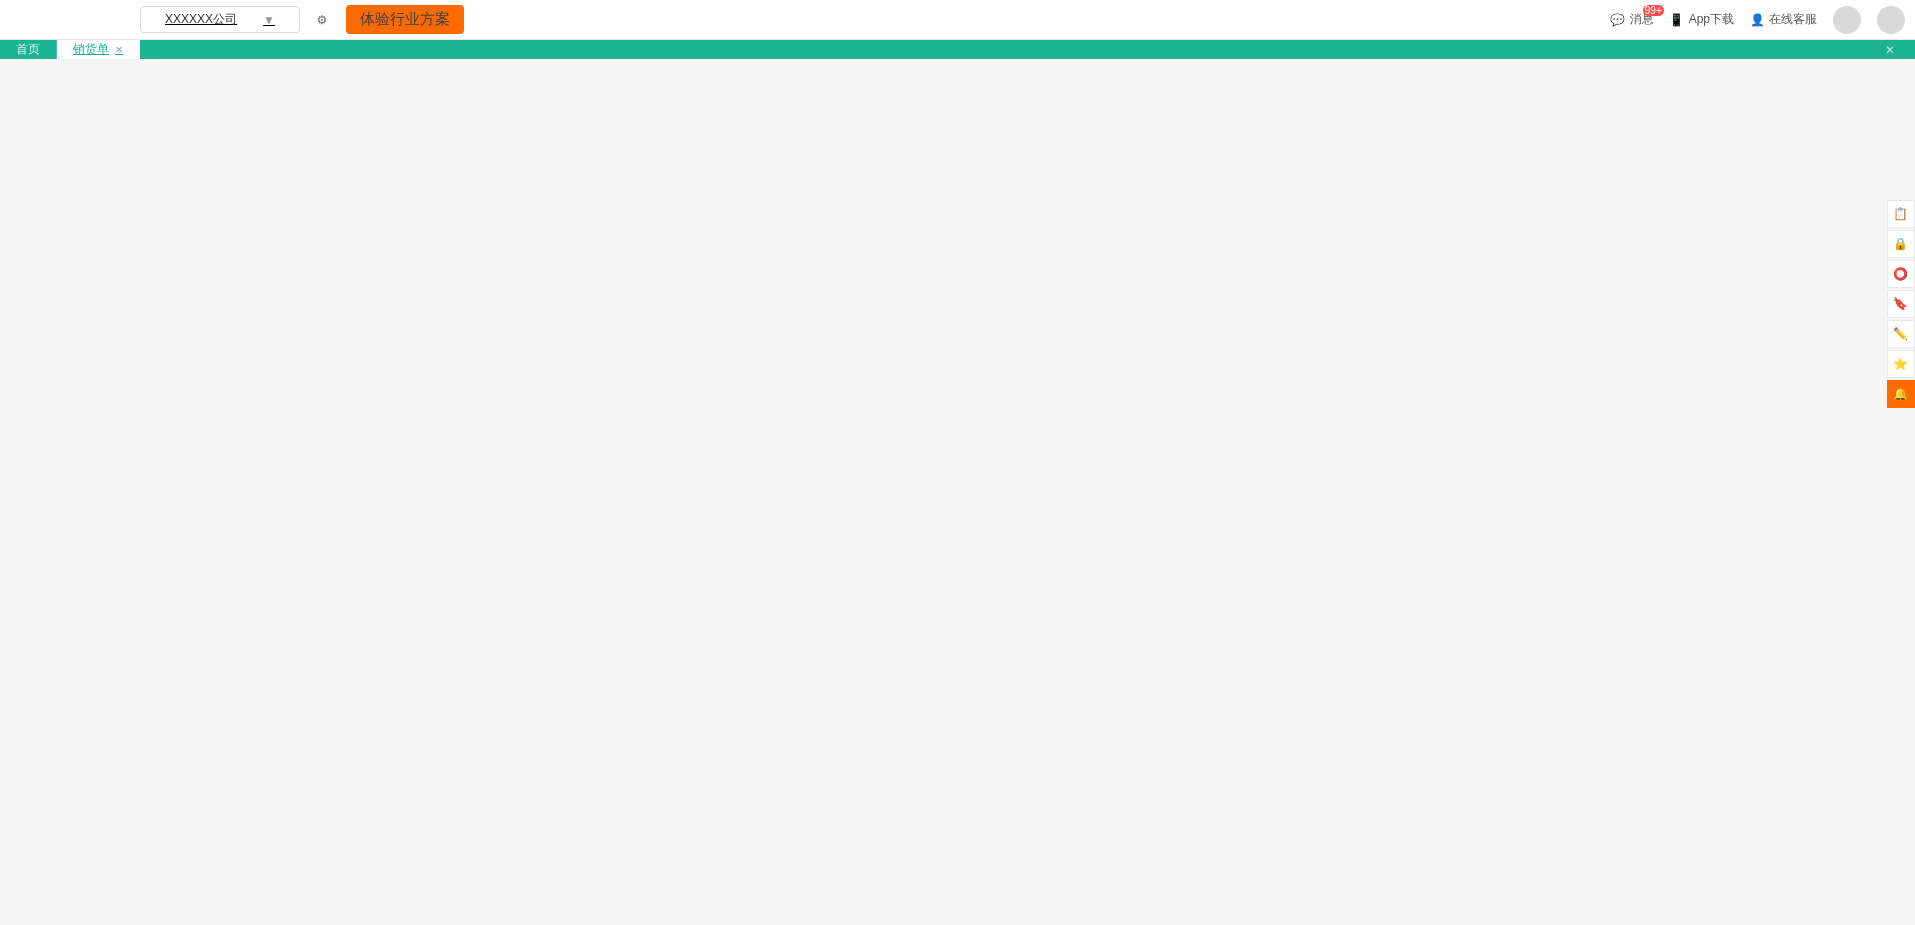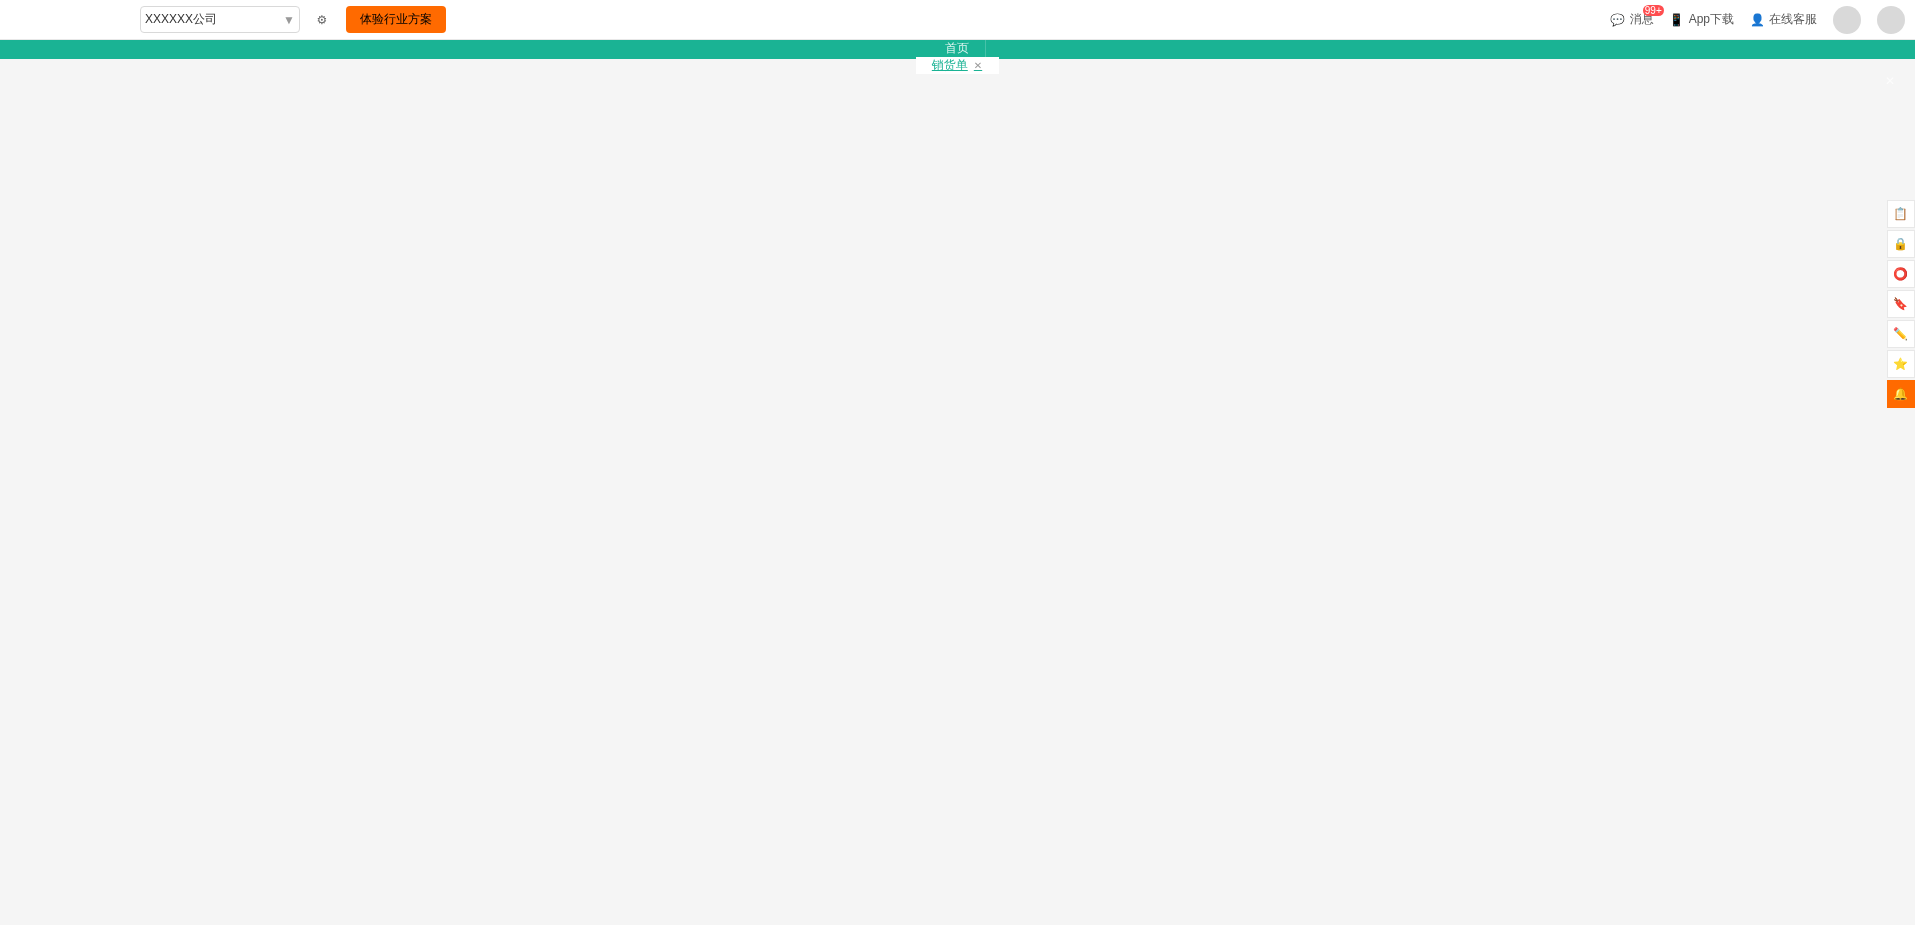--- a/index.html
+++ b/index.html
@@ -13,47 +13,48 @@
       align-items: center;
       border-bottom: 1px solid #e8e8e8;
       padding: 0 10px;
       position: relative;
     }
     .company-selector {
       display: flex;
       align-items: center;
       border: 1px solid #d9d9d9;
       border-radius: 4px;
-      padding: 4px 4px;
+      padding: 4px 24px;
       min-width: 160px;
       cursor: pointer;
       background: #fff;
+      text-decoration: underline;
     }
     .company-name { flex: 1; color: #333; }
     .chevron-icon { color: #999; margin-left: 4px; }
     .gear-btn {
       margin-left: 8px;
       width: 28px;
       height: 28px;
       display: flex;
       align-items: center;
       justify-content: center;
       cursor: pointer;
       color: #666;
       border-radius: 4px;
     }
     .trial-btn {
       margin-left: 10px;
       background: #ff6a00;
-      color: #000000;
+      color: #404040;
       border: none;
       border-radius: 4px;
       padding: 5px 14px;
       cursor: pointer;
-      font-size: 12px;
+      font-size: 15px;
       text-align: center;
     }
     .header-right {
       margin-left: auto;
       display: flex;
       align-items: center;
       gap: 16px;
     }
     .header-right-item {
       display: flex;
@@ -97,21 +98,20 @@
     .logo-text { color: #fff; font-size: 11px; line-height: 1.3; }
     .logo-badge { font-size: 9px; color: #ffe; }
 
     
     .nav-tabs {
       height: 19px;
       background: #1ab394;
       display: flex;
       align-items: center;
       padding: 0;
-      flex-direction: column;
     }
     .nav-tab {
       padding: 0 16px;
       height: 100%;
       display: flex;
       align-items: center;
       cursor: pointer;
       color: rgba(255,255,255,0.85);
       font-size: 13px;
       border-right: 1px solid rgba(255,255,255,0.2);

